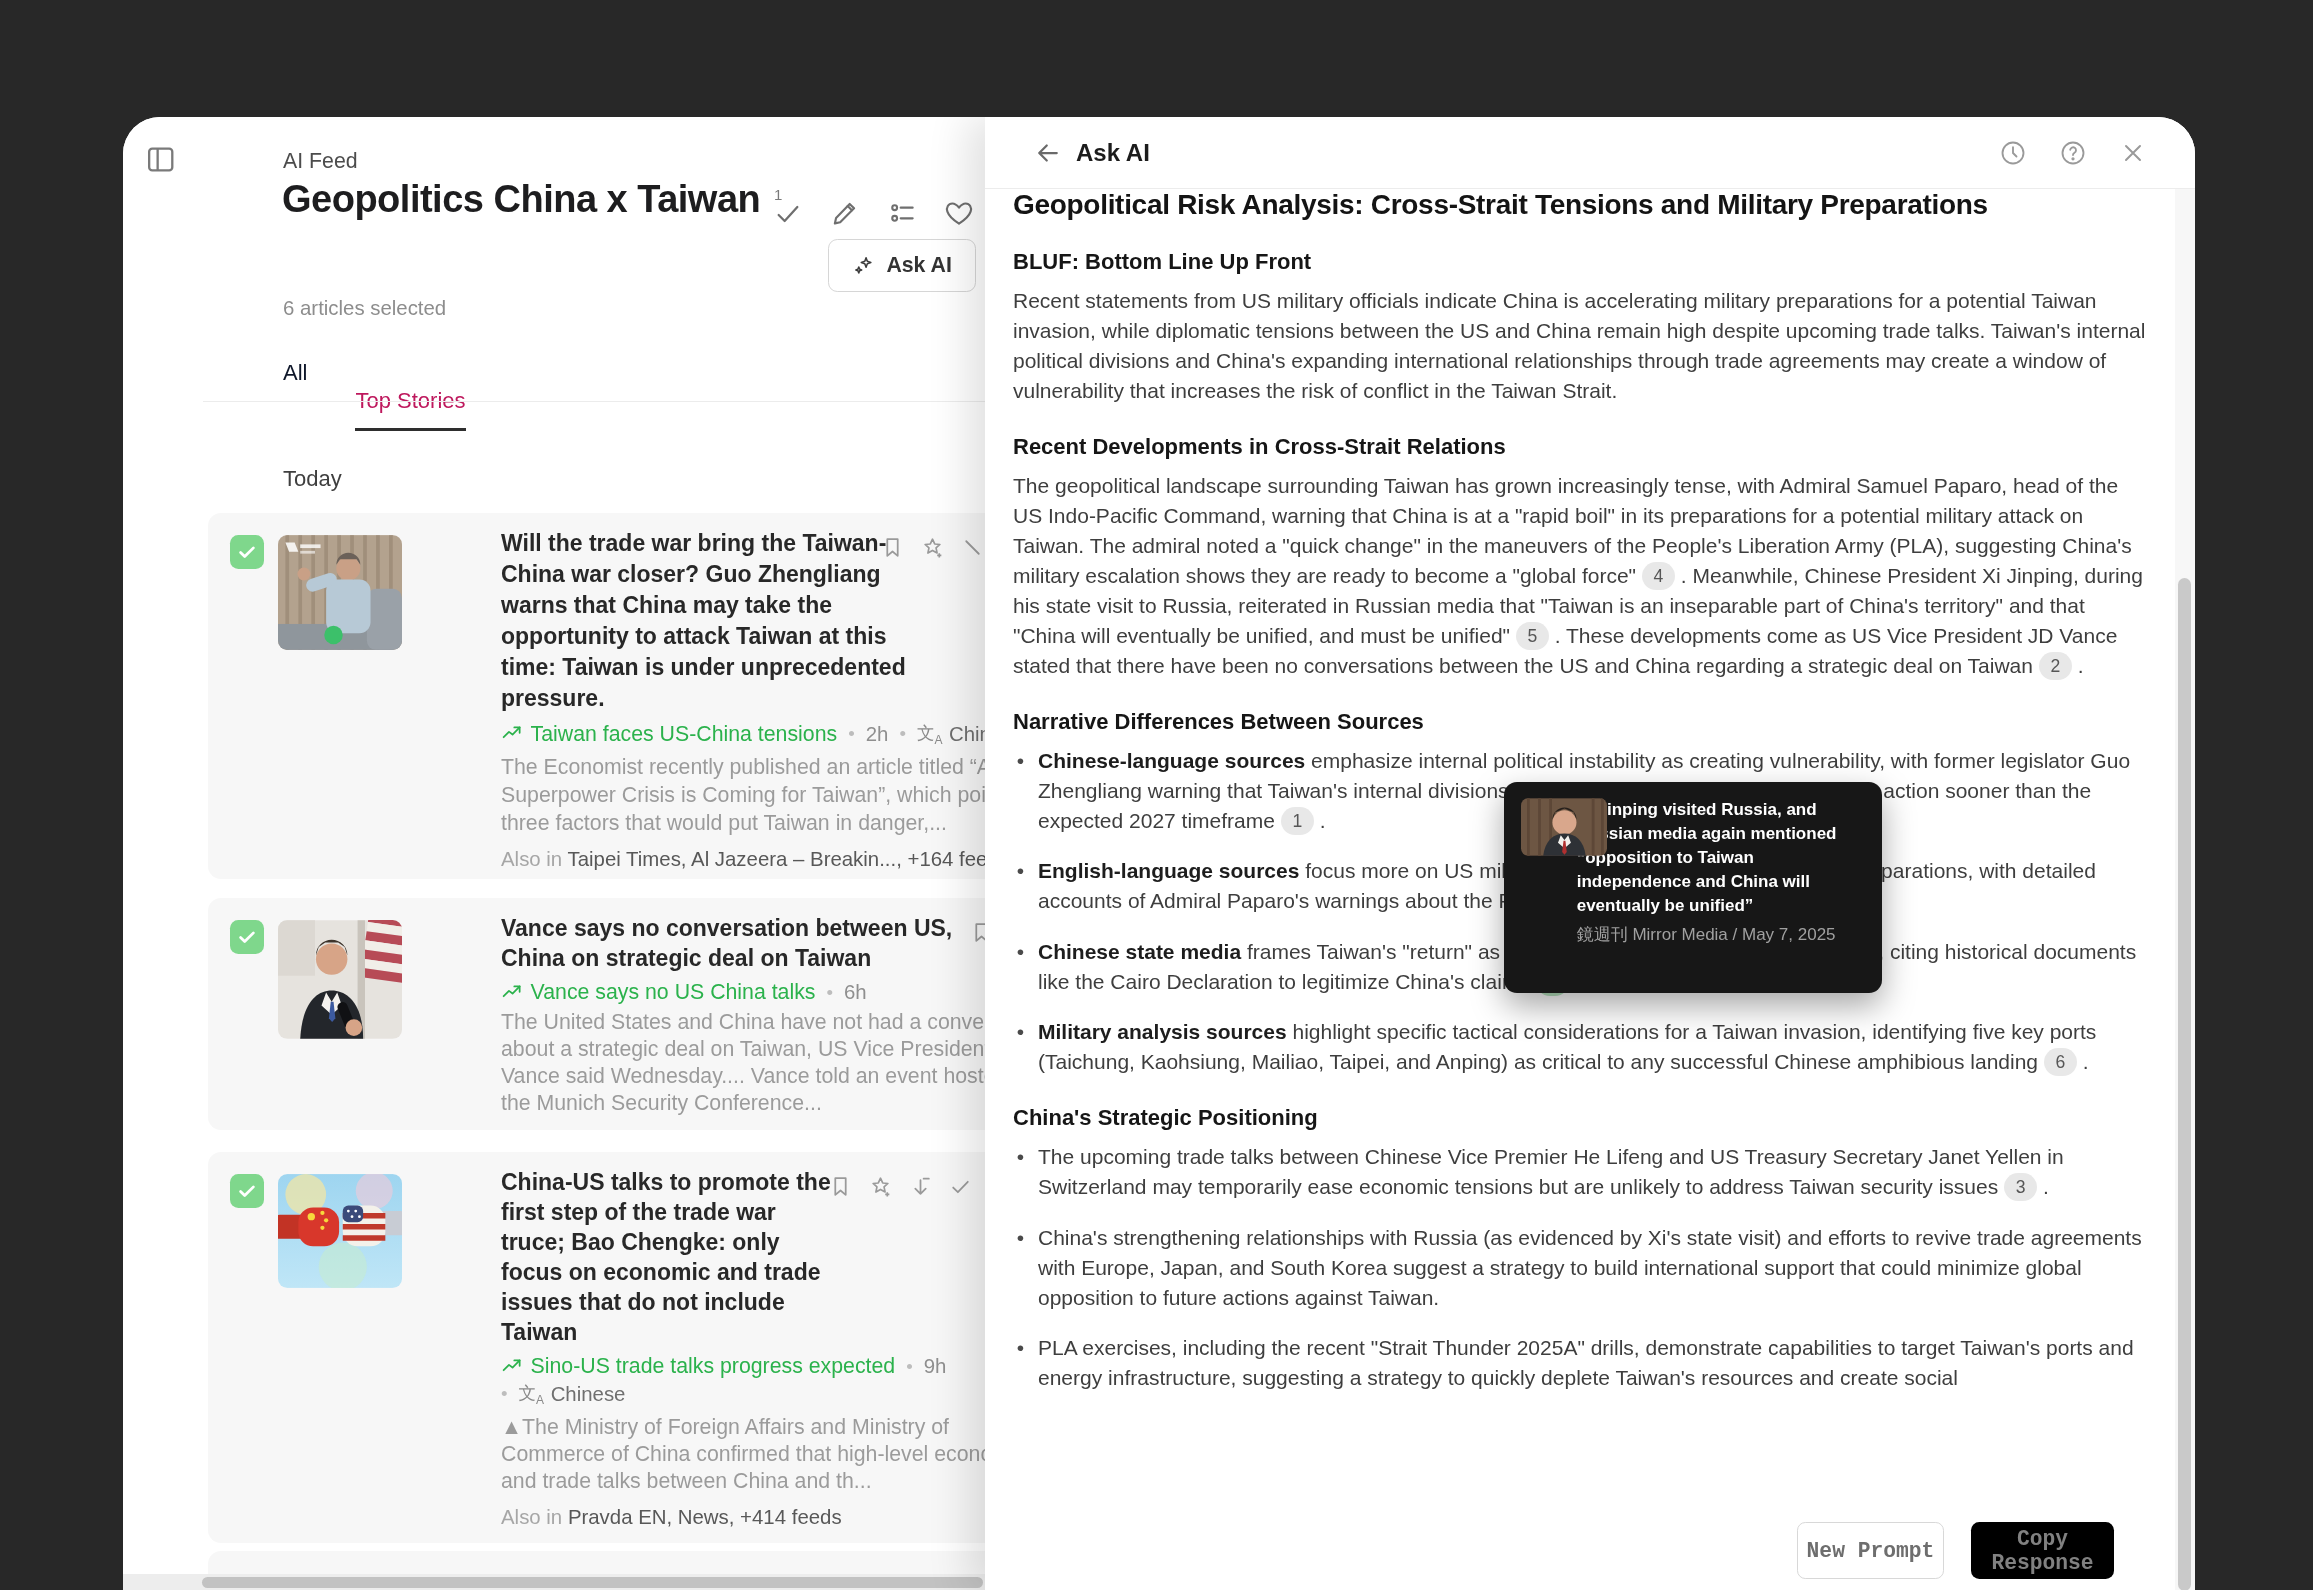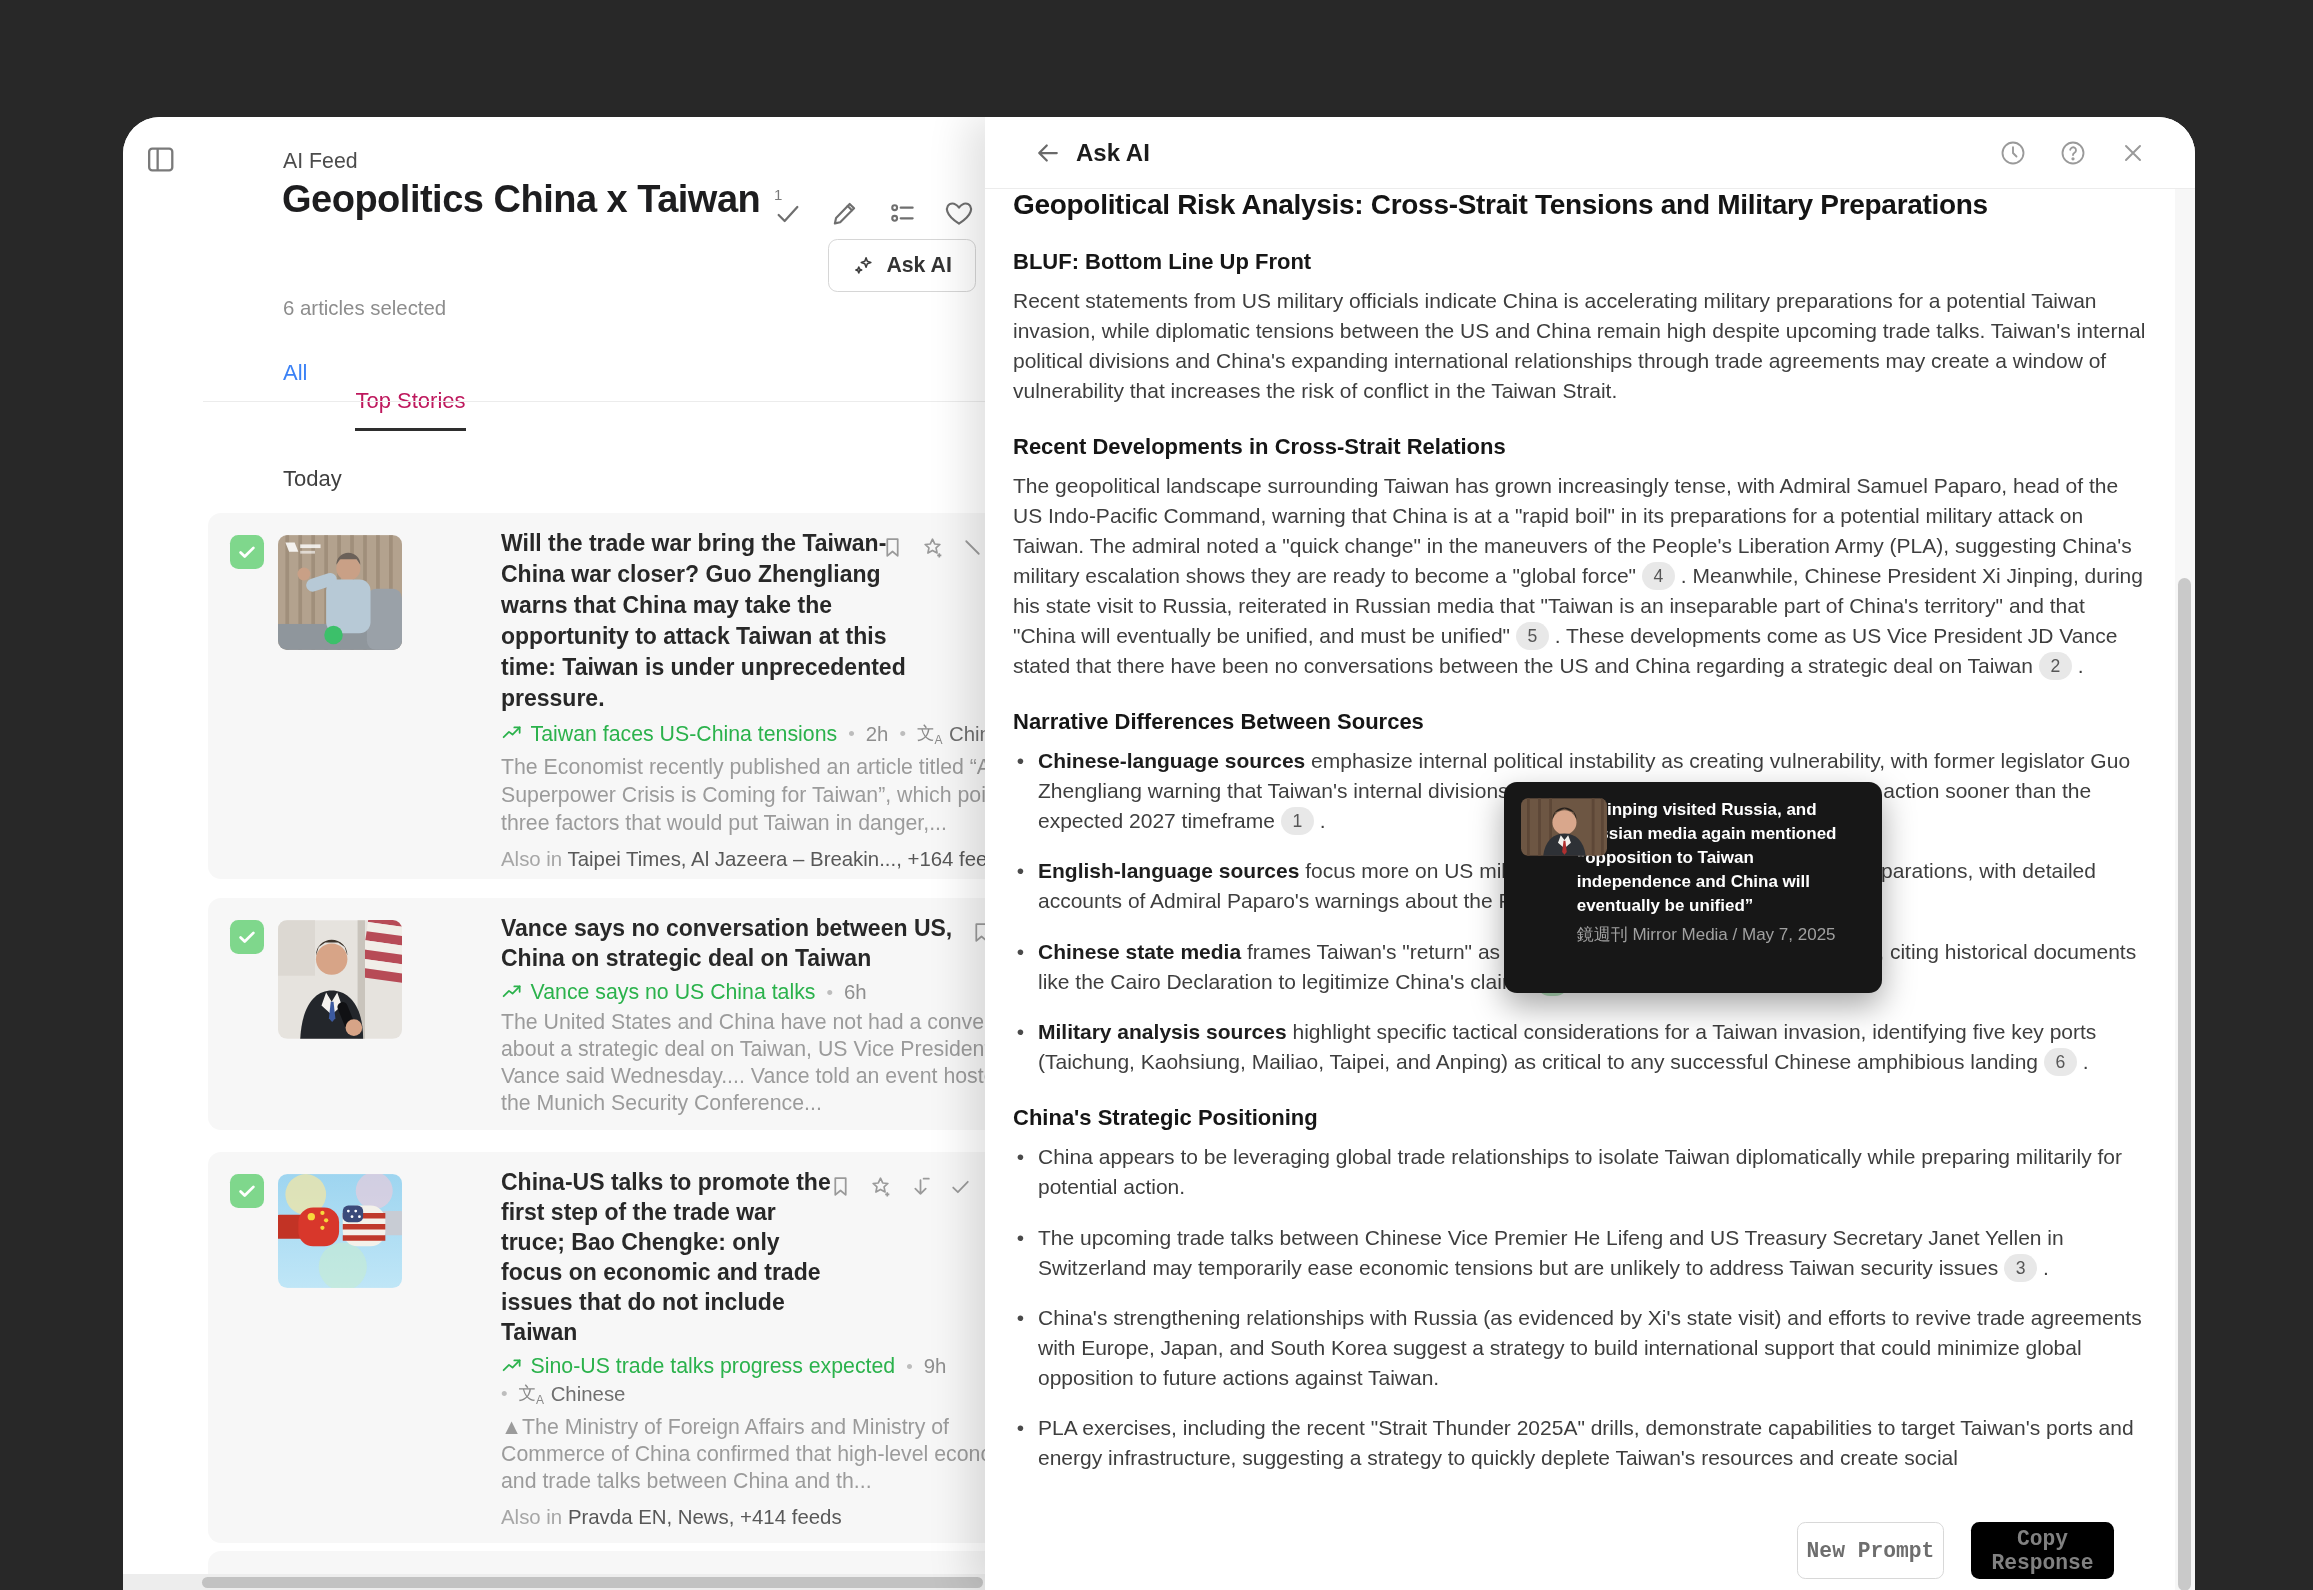--- a/index.html
+++ b/index.html
@@ -23,21 +23,21 @@
   .feed-title{position:absolute; left:159px; top:58px; width:557px; font-size:38px; line-height:48px; font-weight:700; color:#1d1d1f; letter-spacing:-0.5px;}
   .hdr-icons{position:absolute; left:649px; top:80px; display:flex; gap:25px; align-items:flex-start;}
   .hdr-icons .hic{position:relative; width:32px; height:32px; color:#6f6f6f; cursor:pointer;}
   .hdr-icons .count-badge{position:absolute; top:-11px; left:1.9px; font-size:15px; color:#7a7a7a;}
   .askai-btn{position:absolute; left:705px; top:122px; width:148px; height:53px; border:1.4px solid #d6d6d6; border-radius:9.3px;
     display:flex; align-items:center; justify-content:center; gap:9.3px; background:#fff; cursor:pointer;}
   .askai-btn .lbl{font-size:21.3px; font-weight:700; color:#333;}
   .askai-btn svg{color:#3d3d3d;}
   .feed-selected{position:absolute; left:160px; top:180px; font-size:20.4px; color:#8d8d8d;}
   .tabs{position:absolute; left:160px; top:243px; display:flex; gap:48px;}
-  .tab{font-size:22px; color:#3b82f6; padding-bottom:16.7px; position:relative; cursor:pointer;}
+  .tab{font-size:22px; color:#0f172a; padding-bottom:16.7px; position:relative; cursor:pointer;}
   .tab.active{color:#be185d; font-weight:400;margin-top:28px;}
   .tab.active::after{content:""; position:absolute; left:0; right:0; bottom:0; height:2.8px; background:#2e2e2e;}
   .tabline{position:absolute; left:80px; width:782px; top:284px; height:0.9px; background:#ececec;}
   .day-label{position:absolute; left:160px; top:349px; font-size:22px; color:#3f3f3f;}
 
   
   .card{position:absolute; left:85px; width:835px; background:var(--card-bg); border-radius:13px; overflow:hidden; cursor:pointer;}
   .card.c1{top:396px; height:366px;}
   .card.c2{top:781px; height:232px;}
   .card.c3{top:1035px; height:391px;}
@@ -445,21 +445,20 @@
         <h2 class="sec-h">Narrative Differences Between Sources</h2>
         <ul class="blist">
           <li><b>Chinese-language sources</b> emphasize internal political instability as creating vulnerability, with former legislator Guo Zhengliang warning that Taiwan's internal divisions could give China an opportunity to take action sooner than the expected 2027 timeframe <span class="cite">1</span> .</li>
           <li><b>English-language sources</b> focus more on US military assessments of China's military preparations, with detailed accounts of Admiral Paparo's warnings about the PLA's readiness <span class="cite">4</span> .</li>
           <li><b>Chinese state media</b> frames Taiwan's "return" as part of the post-WWII international order, citing historical documents like the Cairo Declaration to legitimize China's claims <span class="cite green">5</span> .</li>
           <li><b>Military analysis sources</b> highlight specific tactical considerations for a Taiwan invasion, identifying five key ports (Taichung, Kaohsiung, Mailiao, Taipei, and Anping) as critical to any successful Chinese amphibious landing <span class="cite">6</span> .</li>
         </ul>
 
         <h2 class="sec-h">China's Strategic Positioning</h2>
         <ul class="blist">
-          <li>China appears to be leveraging global trade relationships to isolate Taiwan diplomatically while preparing militarily for potential action.</li>
           <li>The upcoming trade talks between Chinese Vice Premier He Lifeng and US Treasury Secretary Janet Yellen in Switzerland may temporarily ease economic tensions but are unlikely to address Taiwan security issues <span class="cite">3</span> .</li>
           <li>China's strengthening relationships with Russia (as evidenced by Xi's state visit) and efforts to revive trade agreements with Europe, Japan, and South Korea suggest a strategy to build international support that could minimize global opposition to future actions against Taiwan.</li>
           <li>PLA exercises, including the recent "Strait Thunder 2025A" drills, demonstrate capabilities to target Taiwan's ports and energy infrastructure, suggesting a strategy to quickly deplete Taiwan's resources and create social</li>
         </ul>
       </div>
 
       <div class="tooltip">
         <div class="timg">
           <svg width="86" height="58" viewBox="0 0 93 62">
             <rect width="93" height="62" fill="#6d5643"></rect>

